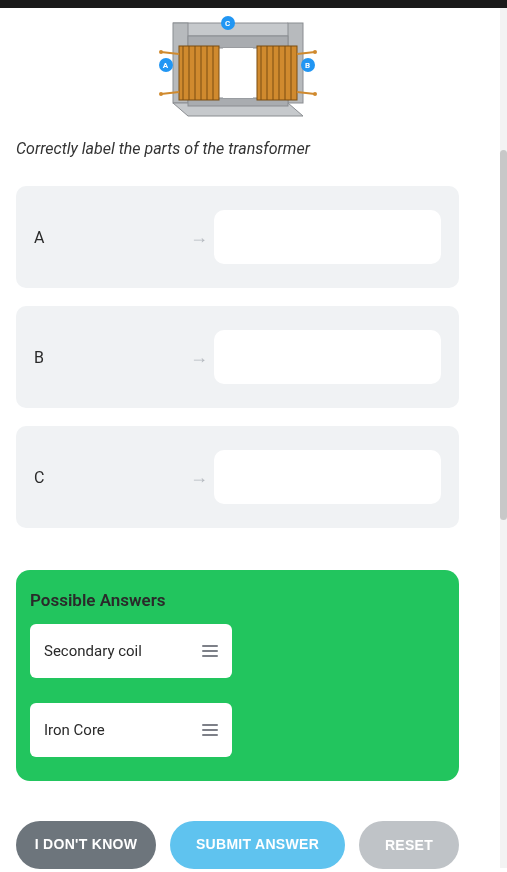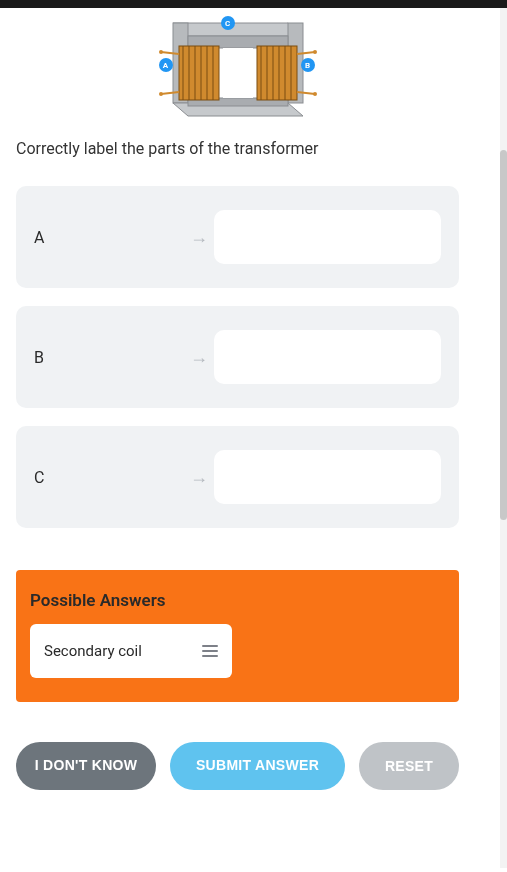--- a/index.html
+++ b/index.html
@@ -3,27 +3,27 @@
 <meta charset="utf-8">
 <style>
   * { box-sizing: border-box; margin: 0; padding: 0; }
   html, body { width: 507px; height: 872px; font-family: -apple-system, BlinkMacSystemFont, "Segoe UI", Roboto, sans-serif; background: #fff; color: #2a2a2a; }
   .topbar { height: 8px; background: #1a1a1a; }
   .content { width: 475px; padding: 0 0 20px 0; position: relative; }
   .scroll-track { position: absolute; right: 0; top: 8px; width: 7px; height: 860px; background: #f3f3f3; }
   .scroll-thumb { position: absolute; right: 0; top: 150px; width: 7px; height: 370px; background: #c8c8c8; border-radius: 4px; }
   .diagram-wrap { display: flex; justify-content: center; padding: 10px 0 16px 0; }
   .diagram { position: relative; width: 170px; height: 105px; }
-  .question { font-size: 16px; color: #333; padding: 0 16px 28px 16px; }
+  .question { font-size: 16px; color: #333; padding: 0 16px 28px 16px; font-style: italic; }
   .rows { padding: 0 16px; display: flex; flex-direction: column; gap: 18px; }
   .row { background: #f0f2f4; border-radius: 10px; padding: 24px 18px; display: flex; align-items: center; }
   .row-label { flex: 0 0 150px; font-size: 16px; color: #2a2a2a; }
   .row-arrow { flex: 0 0 30px; color: #b5b9bf; font-size: 18px; text-align: center; }
   .row-target { flex: 1; height: 54px; background: #fff; border-radius: 10px; }
-  .answers-panel { margin: 42px 16px 0 16px; background: #f97316; border-radius: 4px; padding: 20px 14px 24px 14px; }
+  .answers-panel { margin: 42px 16px 0 16px; background: #22c55e; border-radius: 14px; padding: 20px 14px 24px 14px; }
   .answers-title { font-size: 17px; font-weight: 600; color: #2a2a2a; margin-bottom: 14px; }
   .answers-grid { display: flex; flex-wrap: wrap; gap: 25px; }
   .answer-tile { background: #fff; border-radius: 6px; width: calc(50% - 6px); height: 54px; display: flex; align-items: center; justify-content: space-between; padding: 0 14px; }
   .answer-tile span.label { font-size: 15px; color: #2a2a2a; line-height: 1.2; }
   .grip { display: flex; flex-direction: column; gap: 3px; }
   .grip i { display: block; width: 16px; height: 2px; background: #7d8088; border-radius: 1px; }
   .buttons { display: flex; gap: 14px; padding: 40px 16px 0 16px; justify-content: space-between; }
   .btn { border: none; border-radius: 26px; height: 48px; font-size: 14px; font-weight: 700; letter-spacing: 0.3px; color: #fff; text-align: center; display: flex; align-items: center; justify-content: center; cursor: pointer; }
   .btn-idk { background: #6d757c; flex: 0 0 140px; line-height: 1.1; }
   .btn-reset { background: #bfc3c7; flex: 0 0 100px; color: #fff; }
@@ -110,20 +110,28 @@
     <div class="answers-title">Possible Answers</div>
     <div class="answers-grid">
       <div class="answer-tile">
         <span class="label">Secondary coil</span>
         <span class="grip">
             <i></i>
             <i></i>
             <i></i>
           </span>
       </div>
+      <div class="answer-tile">
+        <span class="label">Iron Core</span>
+        <span class="grip">
+            <i></i>
+            <i></i>
+            <i></i>
+          </span>
+      </div>
     </div>
   </div>
 
   <div class="buttons">
     <button class="btn btn-idk">I DON'T KNOW</button>
     <button class="btn btn-submit">SUBMIT ANSWER</button>
     <button class="btn btn-reset">RESET</button>
   </div>
 
 </div>

